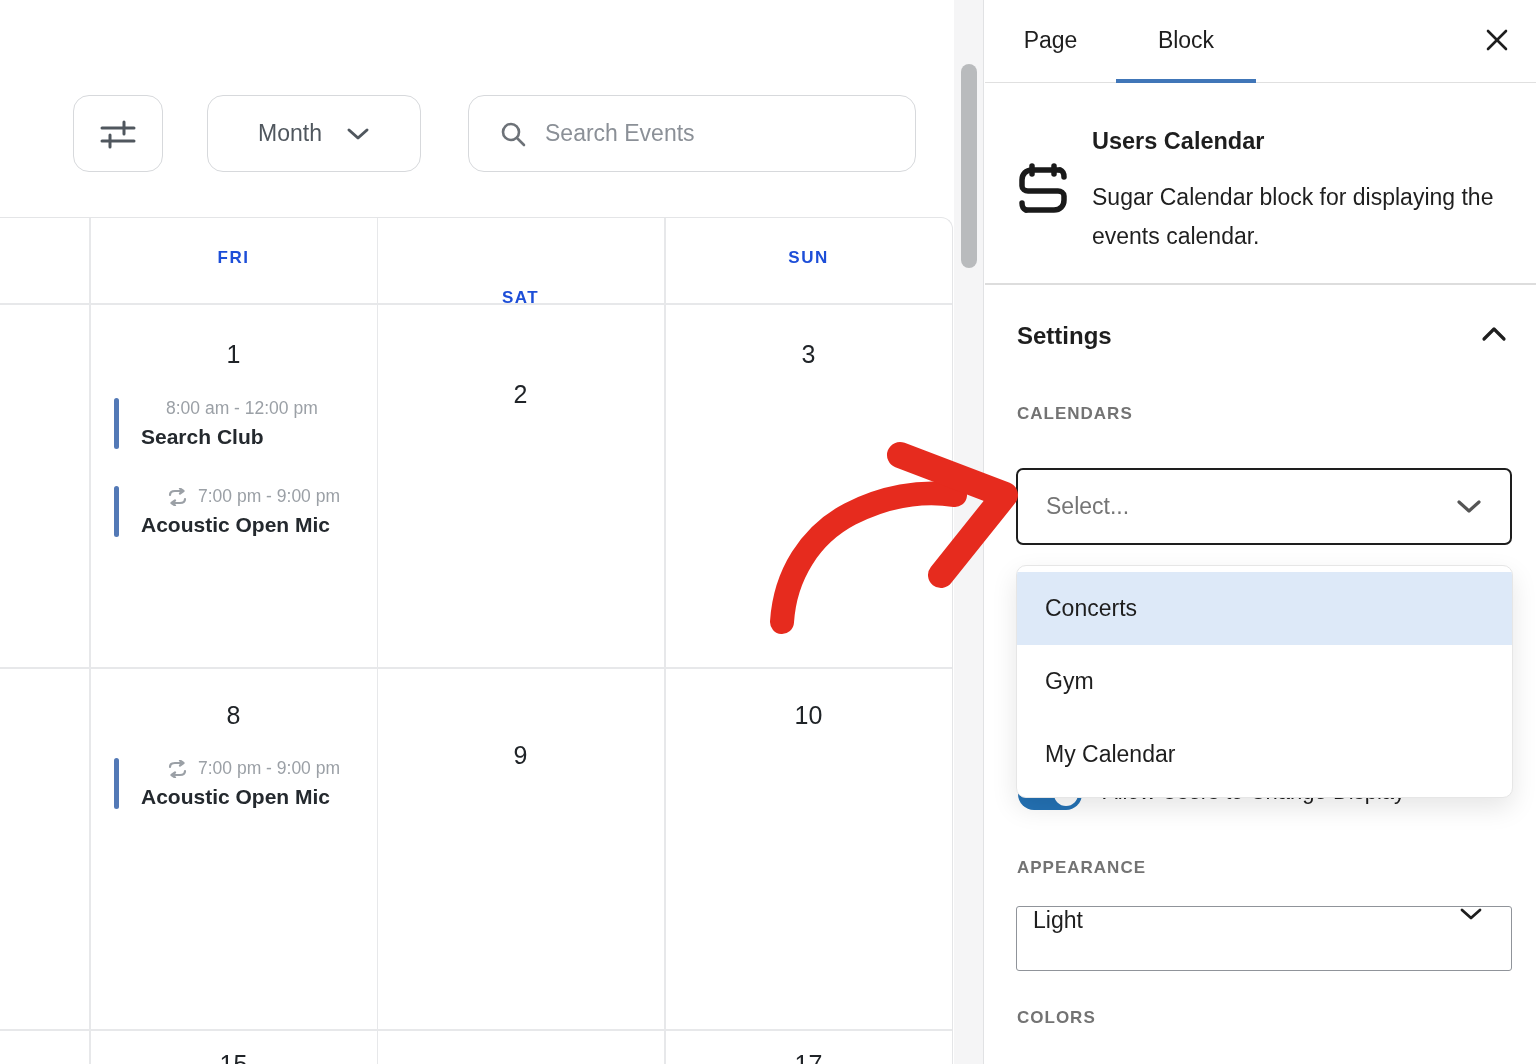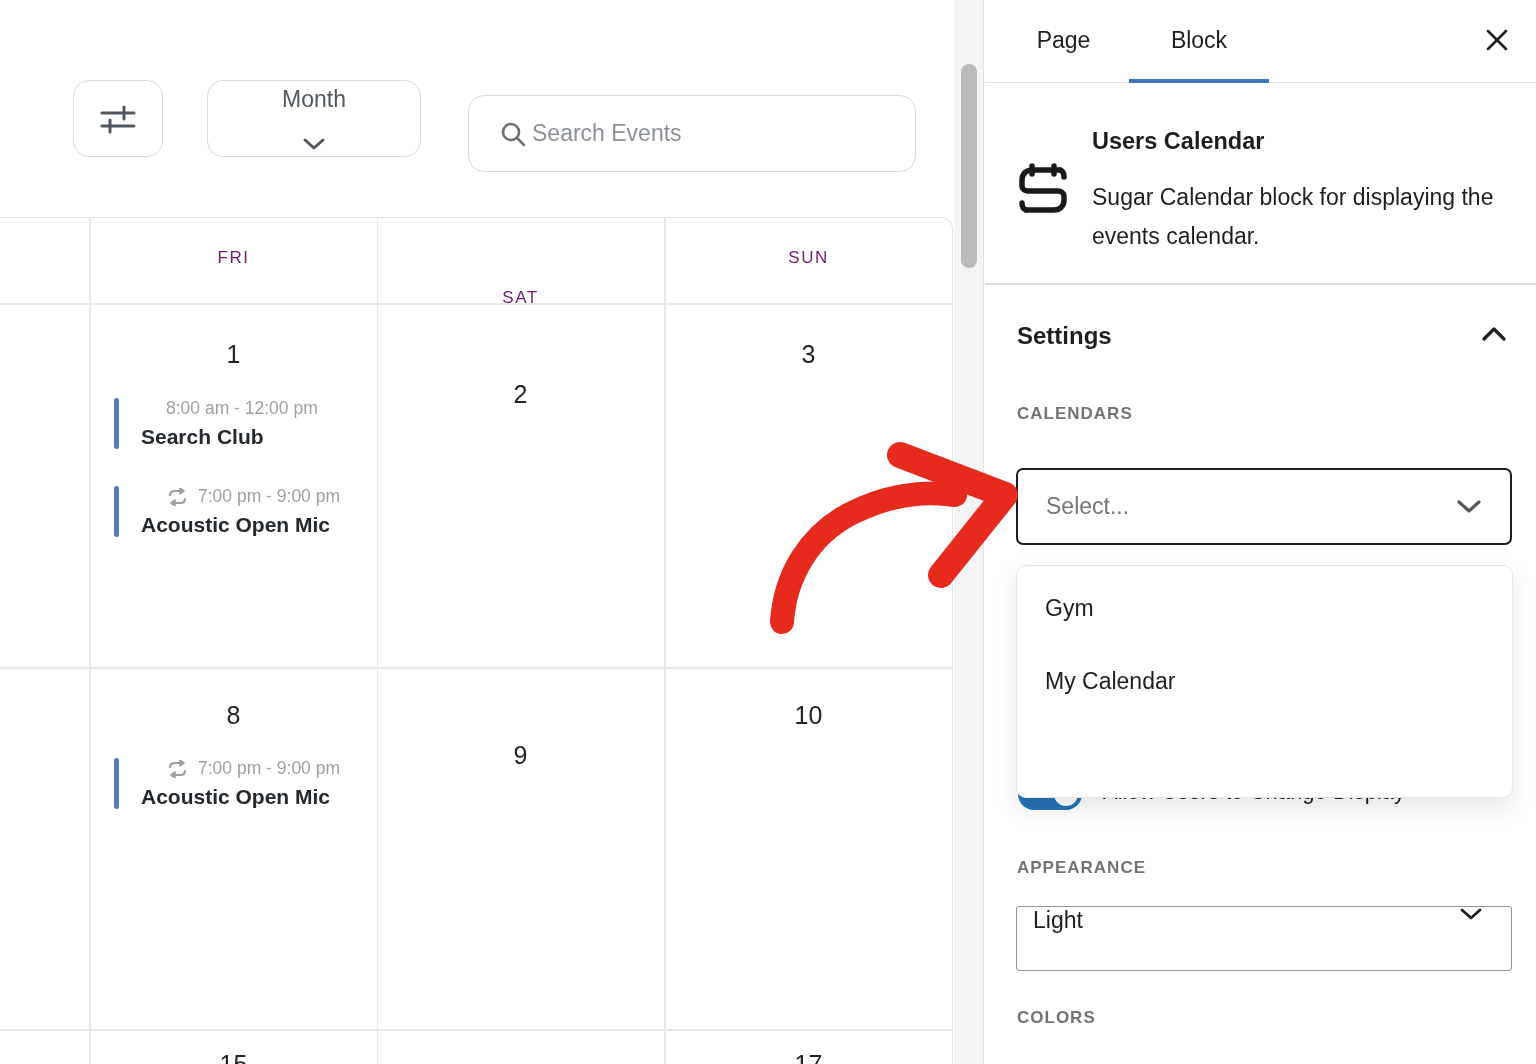--- a/index.html
+++ b/index.html
@@ -1,58 +1,58 @@
 <!DOCTYPE html>
 <html><head>
 <meta charset="utf-8">
 <style>
   * { margin:0; padding:0; box-sizing:border-box; }
   html,body { width:1536px; height:1064px; overflow:hidden; background:#fff;
     font-family:"Liberation Sans","DejaVu Sans",sans-serif; color:#1e1e1e; }
   .canvas { position:relative; width:1536px; height:1064px; background:#fff; overflow:hidden; }
 
   
-  .tb-btn { position:absolute; top:80px; height:77px; border:1.5px solid #d7d9dc; border-radius:16px;
-    background:#fff; display:flex; align-items:center; justify-content:center; color:#50575e; cursor:pointer;flex-direction:column; }
+  .tb-btn { position:absolute; top:95px; height:77px; border:1.5px solid #d7d9dc; border-radius:16px;
+    background:#fff; display:flex; align-items:center; justify-content:center; color:#50575e; cursor:pointer; }
   .btn-filter { left:73px; width:90px; }
   .btn-month { left:207px; width:214px; gap:24px; font-size:23px; }
   .search-box { position:absolute; top:95px; left:468px; width:448px; height:77px; border:1.5px solid #d7d9dc;
-    border-radius:16px; background:#fff; display:flex; align-items:center; padding-left:30px; gap:5px; }
+    border-radius:16px; background:#fff; display:flex; align-items:center; padding-left:30px; gap:18px; }
   .search-box input { border:none; outline:none; font-size:23px; color:#50575e; flex:1;
     font-family:"Liberation Sans","DejaVu Sans",sans-serif; background:transparent; }
   .search-box input::placeholder { color:#8b9097; }
 
   
   .cal { position:absolute; left:0; top:217px; width:953px; height:847px;
     border-top:1.5px solid #e4e5e7; border-right:1.5px solid #e4e5e7; border-top-right-radius:12px; background:#fff; }
   .vline { position:absolute; top:0; bottom:0; width:1.5px; background:#e7e8ea; }
   .hline { position:absolute; left:0; right:0; height:1.5px; background:#e7e8ea; }
   .colcell { position:absolute; text-align:center; }
-  .dow { top:30px; font-size:17px; letter-spacing:1.5px; color:#701a75; }
+  .dow { top:30px; font-size:17px; letter-spacing:1.5px; color:#1d4ed8;font-weight:bold; }
   .daynum { font-size:25px; color:#202428; }
   .c1 { left:90px;  width:287px; }
   .c2 { left:377px; width:287px;margin-top:40px; }
   .c3 { left:665px; width:287px; }
 
   .event { position:absolute; left:114px; display:flex; }
   .event .bar { width:5px; border-radius:3px; background:#5379b6; }
   .event .etxt { margin-left:22px; }
   .etime { font-size:17.5px; color:#9ba0a6; display:flex; align-items:center; gap:9px; white-space:nowrap;margin-left:25px; }
   .etitle { font-size:21px; font-weight:700; color:#24292e; margin-top:6px; white-space:nowrap; }
 
   
   .scroll-track { position:absolute; left:954px; top:0; width:30px; height:1064px; background:#f5f5f6;
     border-right:1.5px solid #e1e2e4; }
   .scroll-thumb { position:absolute; left:7px; top:64px; width:16px; height:204px; border-radius:8px; background:#b9bbbd; }
 
   
   .panel { position:absolute; left:985px; top:0; width:551px; height:1064px; background:#fff; }
   .tabs { position:absolute; left:0; top:0; width:100%; height:83px; border-bottom:1.5px solid #e0e0e0; }
   .tab { position:absolute; top:0; height:83px; line-height:80px; font-size:23px; font-weight:500; color:#1e1e1e;
-    text-align:center; cursor:pointer;margin-left:13px; }
+    text-align:center; cursor:pointer; }
   .tab-page { left:0; width:131px; }
   .tab-block { left:131px; width:140px; border-bottom:4px solid #4076b8; }
   .close-btn { position:absolute; left:492px; top:20px; width:40px; height:40px; display:flex;
     align-items:center; justify-content:center; cursor:pointer; }
 
   .block-title { position:absolute; left:107px; top:128px; font-size:23.5px; font-weight:600; }
   .block-desc { position:absolute; left:107px; top:178px; width:410px; font-size:23px; line-height:39px; color:#1f1f1f; }
   .card-icon { position:absolute; left:33px; top:162px; }
   .divider { position:absolute; left:0; top:283px; width:100%; height:1.5px; background:#dddddd; }
 
@@ -231,20 +231,21 @@
     </div>
 
     <div class="toggle-row">
       <div class="toggle">
         <div class="knob"></div>
       </div>
       <div class="toggle-label">Allow Users to Change Display</div>
     </div>
 
     <div class="dropdown">
+      <div class="dd-item hl">Concerts</div>
       <div class="dd-item">Gym</div>
       <div class="dd-item">My Calendar</div>
     </div>
 
     <div class="group-label" style="top:858px">APPEARANCE</div>
     <div class="light-select">
       <span class="val">Light</span>
       <span class="icon">
         <svg width="24" height="14" viewBox="0 0 24 14" fill="none" stroke="#1e1e1e" stroke-width="2.8" stroke-linecap="round" stroke-linejoin="round">
             <polyline points="3,3 12,11 21,3"></polyline>

